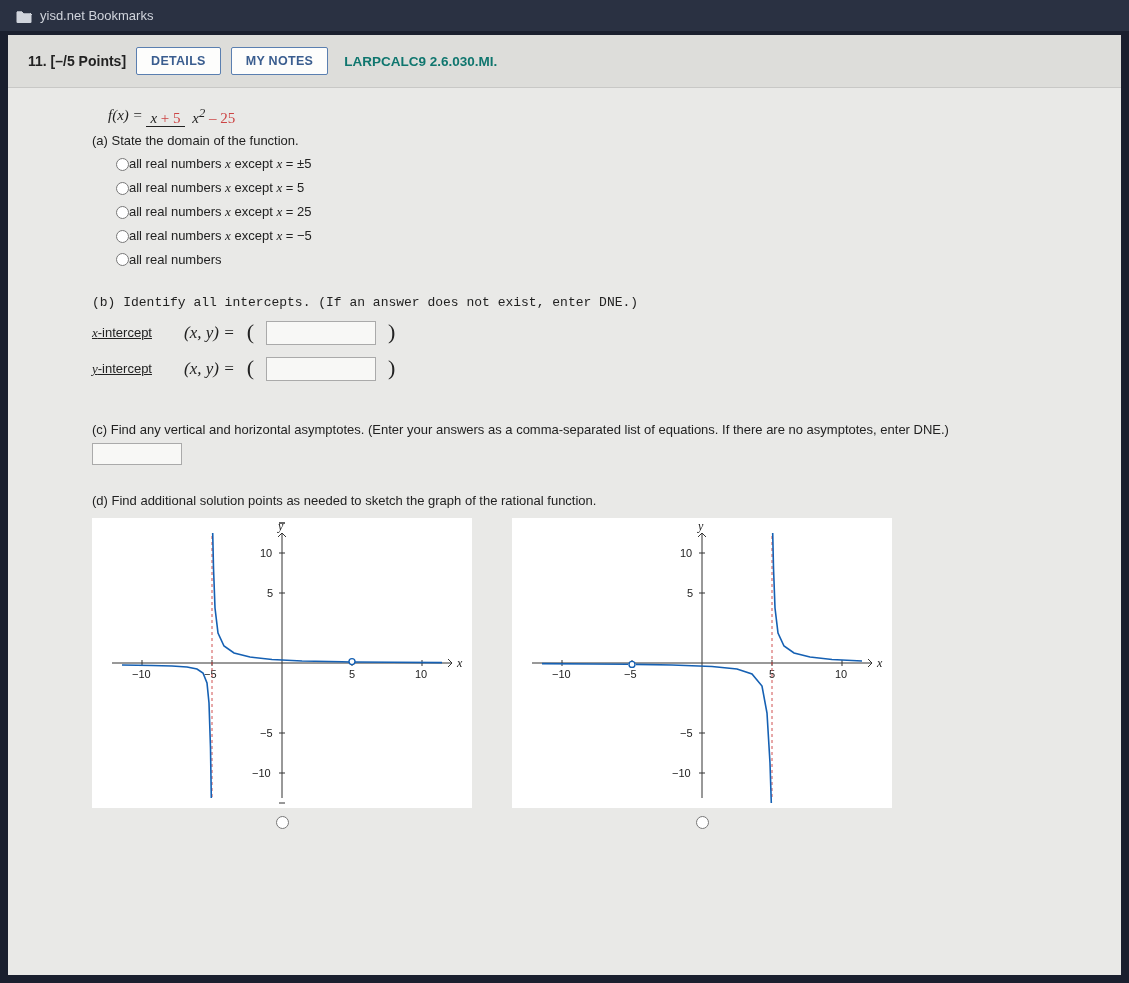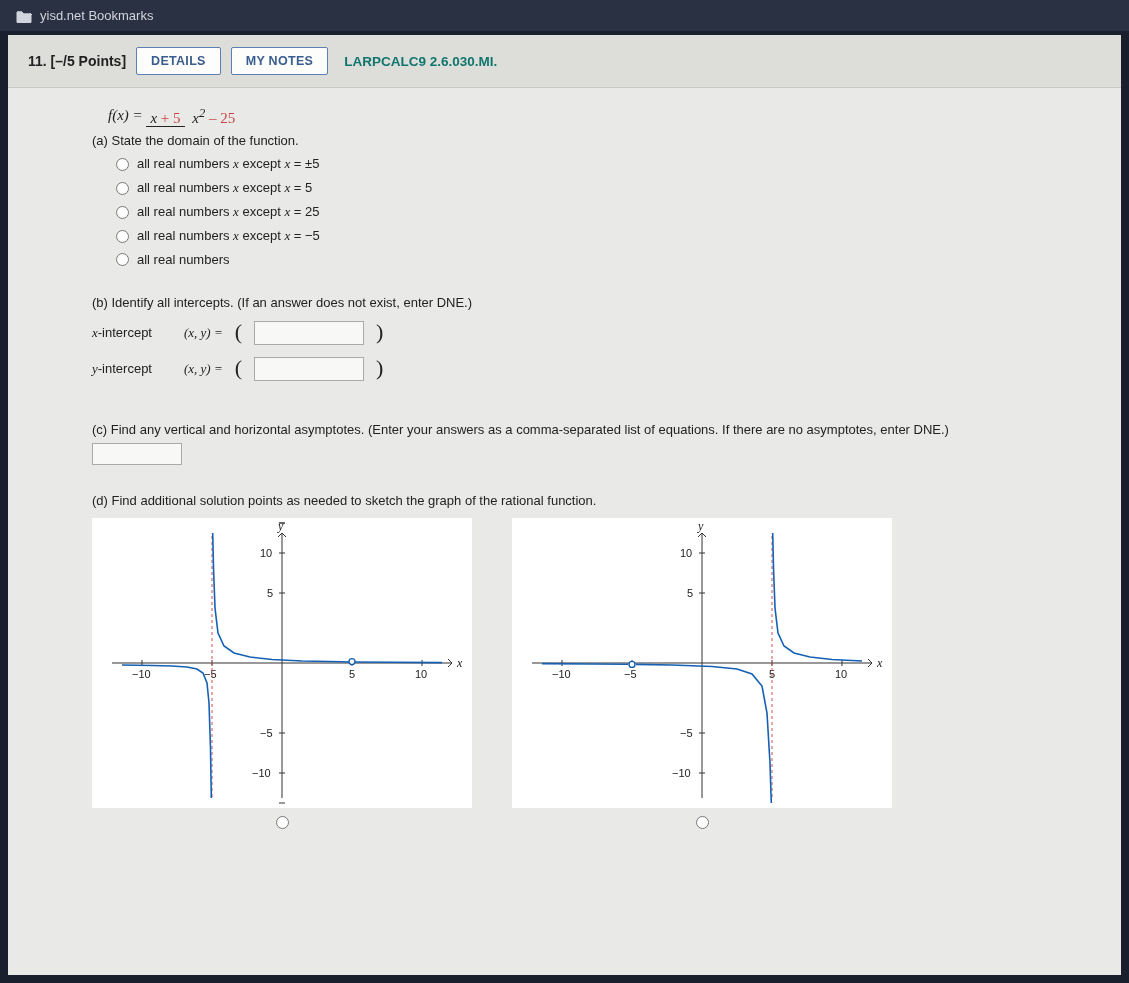--- a/index.html
+++ b/index.html
@@ -72,38 +72,37 @@
   }
   .frac .num { border-bottom: 1px solid #222; padding: 0 4px; }
   .frac .num .plus { color: #c44; font-style: normal; font-weight:normal;}
   .frac .den { padding: 0 4px; }
   .frac .den .minus25 { color: #c44; font-style: normal; }
   .part { margin: 6px 0 4px 24px; }
   .options { margin: 4px 0 18px 48px; }
   .opt {
     display: flex;
     align-items: center;
-    gap: 8px;
     margin: 8px 0;
     font-family: Arial, sans-serif;
     font-size: 13px;
   }
   .opt input { width: 13px; height: 13px; }
   .opt .it { font-style: italic; font-family: 'Times New Roman', serif; }
-  .section-b { margin: 28px 0 10px 24px; }
+  .section-b { margin: 28px 0 10px 24px; font-family: Liberation Mono, monospace; }
   .intercept-row {
     display: flex;
     align-items: center;
     gap: 12px;
     margin: 10px 0 10px 24px;
     font-family: 'Times New Roman', serif;
   }
-  .intercept-row .lbl { font-style: italic; width: 80px; font-family: Arial, sans-serif; font-style: normal;}
+  .intercept-row .lbl { font-style: italic; width: 80px; font-family: Arial, sans-serif; font-style: normal; text-decoration: underline;}
   .intercept-row .lbl .it { font-style: italic; font-family:'Times New Roman',serif;}
-  .xy { font-style: italic; font-size: 13px;}
+  .xy { font-style: italic; font-size: 17px;}
   .paren { font-size: 22px; font-family: 'Times New Roman', serif; position:relative; top:-1px;}
   .ans-box {
     border: 1px solid #aaa;
     background: #f8f8f6;
     width: 110px;
     height: 24px;
     display: inline-block;
     vertical-align: middle;
   }
   .ans-box-c {

